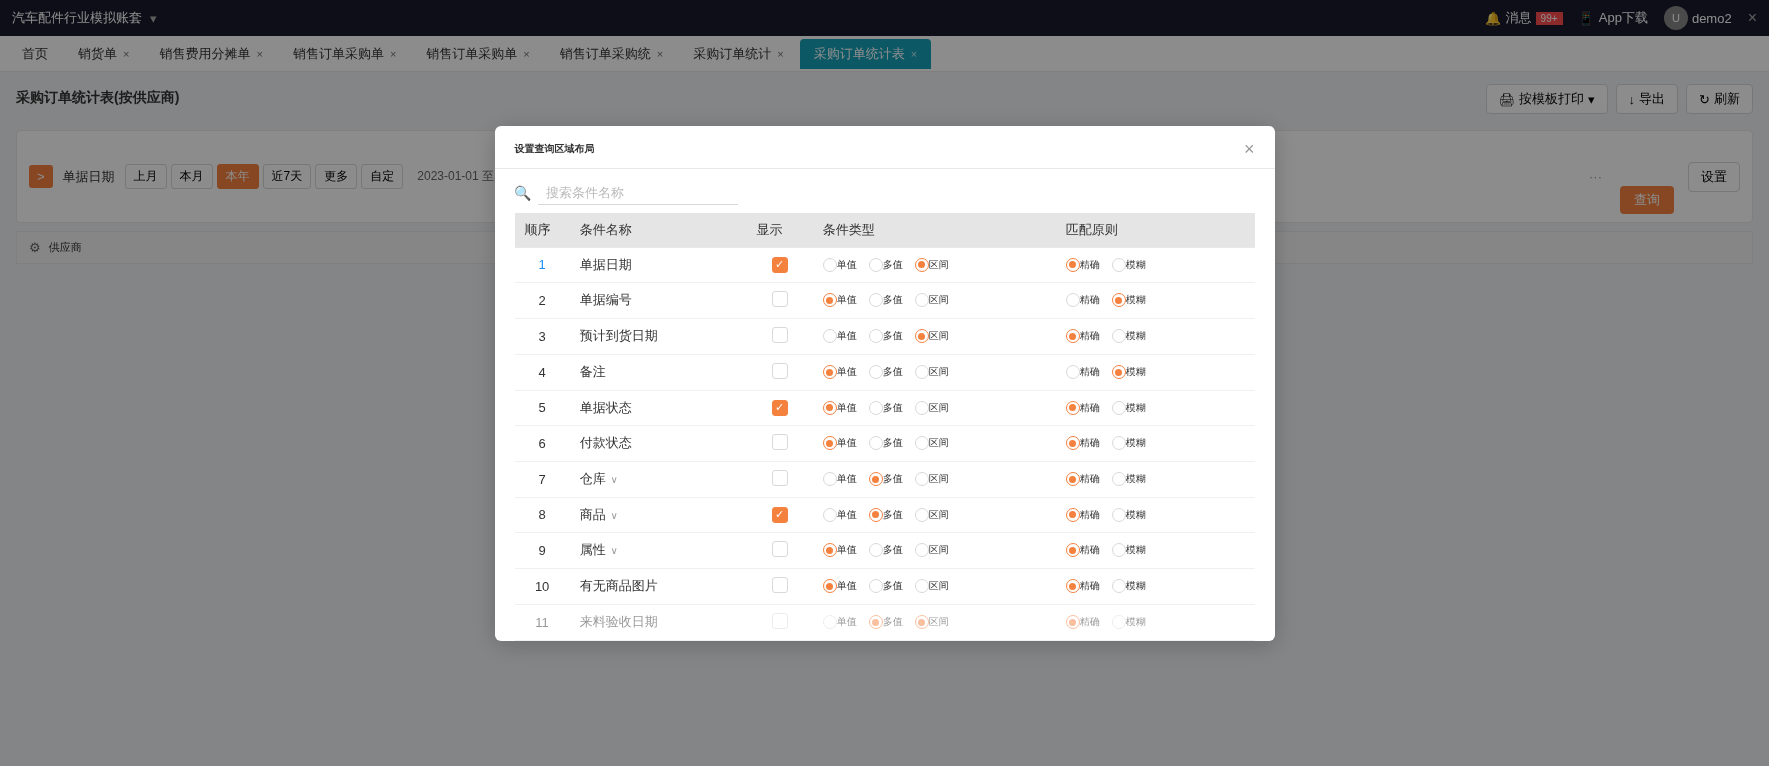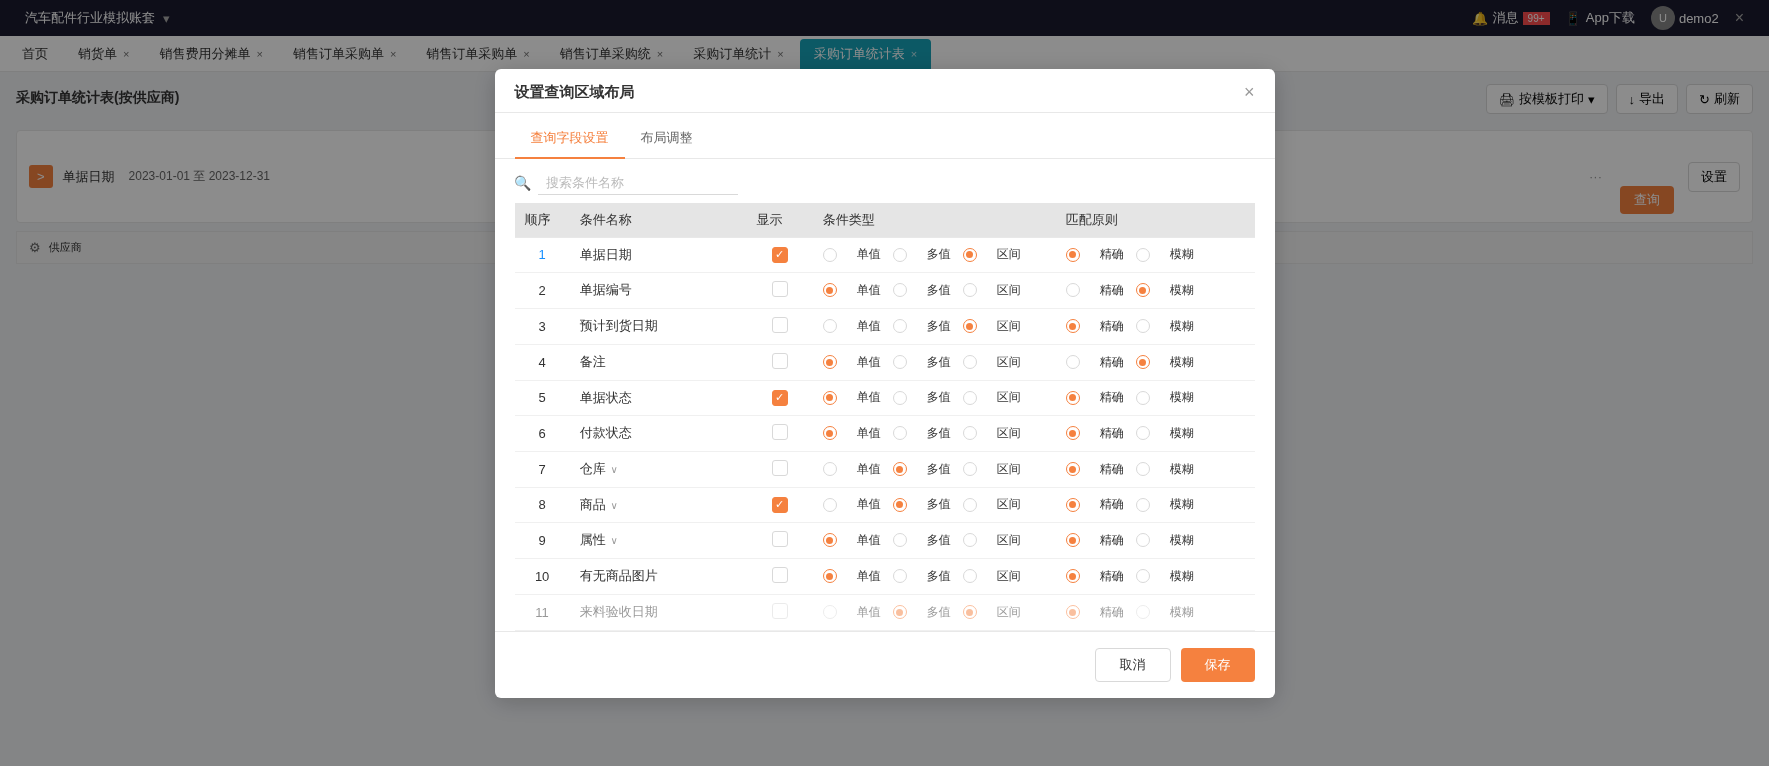--- a/index.html
+++ b/index.html
@@ -5,21 +5,21 @@
     * { box-sizing: border-box; margin: 0; padding: 0; }
     body { font-family: 'Microsoft YaHei', Arial, sans-serif; font-size: 13px; background: #f0f2f5; overflow: hidden; }
 
     
     .top-bar {
       height: 36px;
       background: #1a1a2e;
       display: flex;
       align-items: center;
       justify-content: space-between;
-      padding: 0 25px;
+      padding: 0 12px;
       color: #fff;
     }
     .top-bar-left { display: flex; align-items: center; gap: 8px; font-size: 13px; }
     .top-bar-right { display: flex; align-items: center; gap: 16px; font-size: 13px; }
     .top-bar-right .badge-btn { display: flex; align-items: center; gap: 4px; cursor: pointer; }
     .badge { background: #ff4d4f; color: #fff; border-radius: 0; padding: 1px 5px; font-size: 10px; }
     .close-x { cursor: pointer; font-size: 16px; color: #aaa; }
 
     
     .tab-bar {
@@ -115,21 +115,21 @@
       display: flex;
       flex-direction: column;
     }
     .dialog-header {
       display: flex;
       align-items: center;
       justify-content: space-between;
       padding: 14px 20px 10px;
       border-bottom: 1px solid #e8e8e8;
     }
-    .dialog-title { font-size: 15px; font-weight: bold; color: #333; }
+    .dialog-title { font-size: 10px; font-weight: bold; color: #333; }
     .dialog-close { cursor: pointer; font-size: 18px; color: #999; line-height: 1; }
 
     
     .dialog-tabs {
       display: flex;
       padding: 10px 20px 0;
       border-bottom: 1px solid #e8e8e8;
       gap: 0;
     }
     .dialog-tab {
@@ -215,21 +215,21 @@
       border-color: #f5813f;
     }
     .checkbox-custom.checked::after {
       content: '✓';
       color: #fff;
       font-size: 11px;
     }
 
     
     .radio-group { display: flex; align-items: center; gap: 12px; }
-    .radio-item { display: flex; align-items: center; gap: 20px; cursor: pointer; font-size: 12px; }
+    .radio-item { display: flex; align-items: center; gap: 0; cursor: pointer; font-size: 10px; }
     .radio-circle {
       width: 14px; height: 14px;
       border-radius: 50%;
       border: 1.5px solid #d9d9d9;
       display: inline-flex;
       align-items: center;
       justify-content: center;
       cursor: pointer;
     }
     .radio-circle.selected {
@@ -352,20 +352,28 @@
       <button class="btn-outline">
         <span>↻</span>
         <span>刷新</span>
       </button>
     </div>
   </div>
 
   <div class="filter-bar">
     <button class="filter-toggle">&gt;</button>
     <span class="filter-date-label">单据日期</span>
+    <div class="filter-date-btns">
+      <button class="date-btn">上月</button>
+      <button class="date-btn">本月</button>
+      <button class="date-btn active">本年</button>
+      <button class="date-btn">近7天</button>
+      <button class="date-btn">更多</button>
+      <button class="date-btn">自定</button>
+    </div>
     <span class="date-range">2023-01-01 至 2023-12-31</span>
     <span style="flex:1;"></span>
     <span style="color:#999;cursor:pointer;">···</span>
     <button class="btn-orange" style="margin-left:8px;margin-top:47px;">查询</button>
     <button class="btn-outline" style="margin-left:4px;">设置</button>
   </div>
 
   <div class="table-header-row">
     <span class="gear-icon">⚙</span>
     <span class="col-header">供应商</span>
@@ -374,28 +382,20 @@
 </div>
 
 <div class="overlay">
   <div class="dialog">
 
     <div class="dialog-header">
       <span class="dialog-title">设置查询区域布局</span>
       <span class="dialog-close">×</span>
     </div>
 
-    <div class="dialog-tabs">
-      <div class="dialog-tab active">
-        <span>查询字段设置</span>
-      </div>
-      <div class="dialog-tab">
-        <span>布局调整</span>
-      </div>
-    </div>
 
     <div class="dialog-search">
       <span class="search-icon-svg">🔍</span>
       <input type="text" placeholder="搜索条件名称" style="">
     </div>
 
     <div class="conditions-table">
       <table>
         <thead>
           <tr>
@@ -767,18 +767,14 @@
         <span class="radio-circle"></span>
         <span>模糊</span>
       </label>
     </div>
   </td>
             </tr>
           </tbody>
       </table>
     </div>
 
-    <div class="dialog-footer">
-      <button class="btn-cancel">取消</button>
-      <button class="btn-save">保存</button>
-    </div>
   </div>
 </div>
 
 </body></html>

